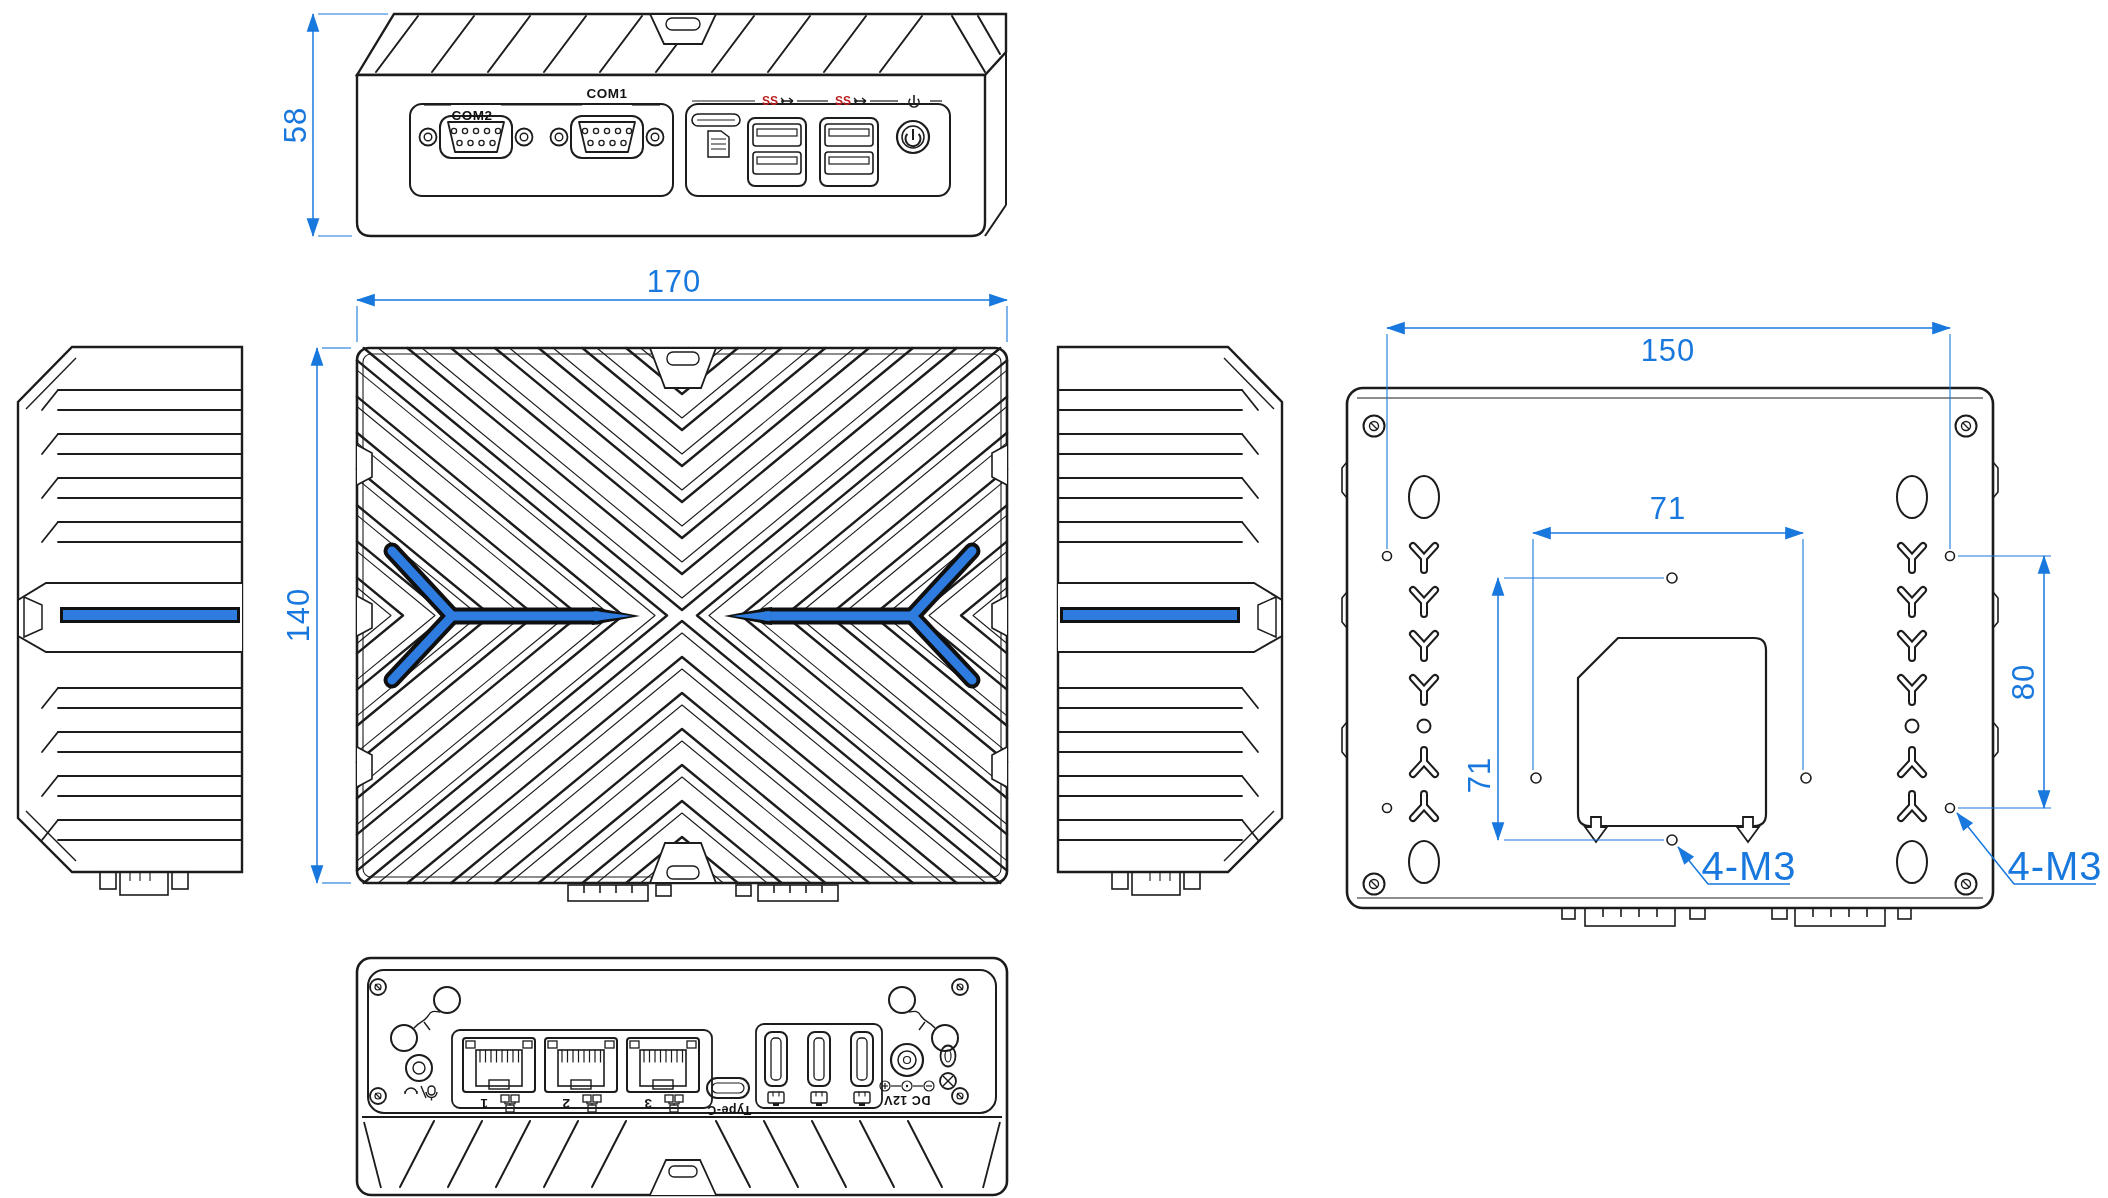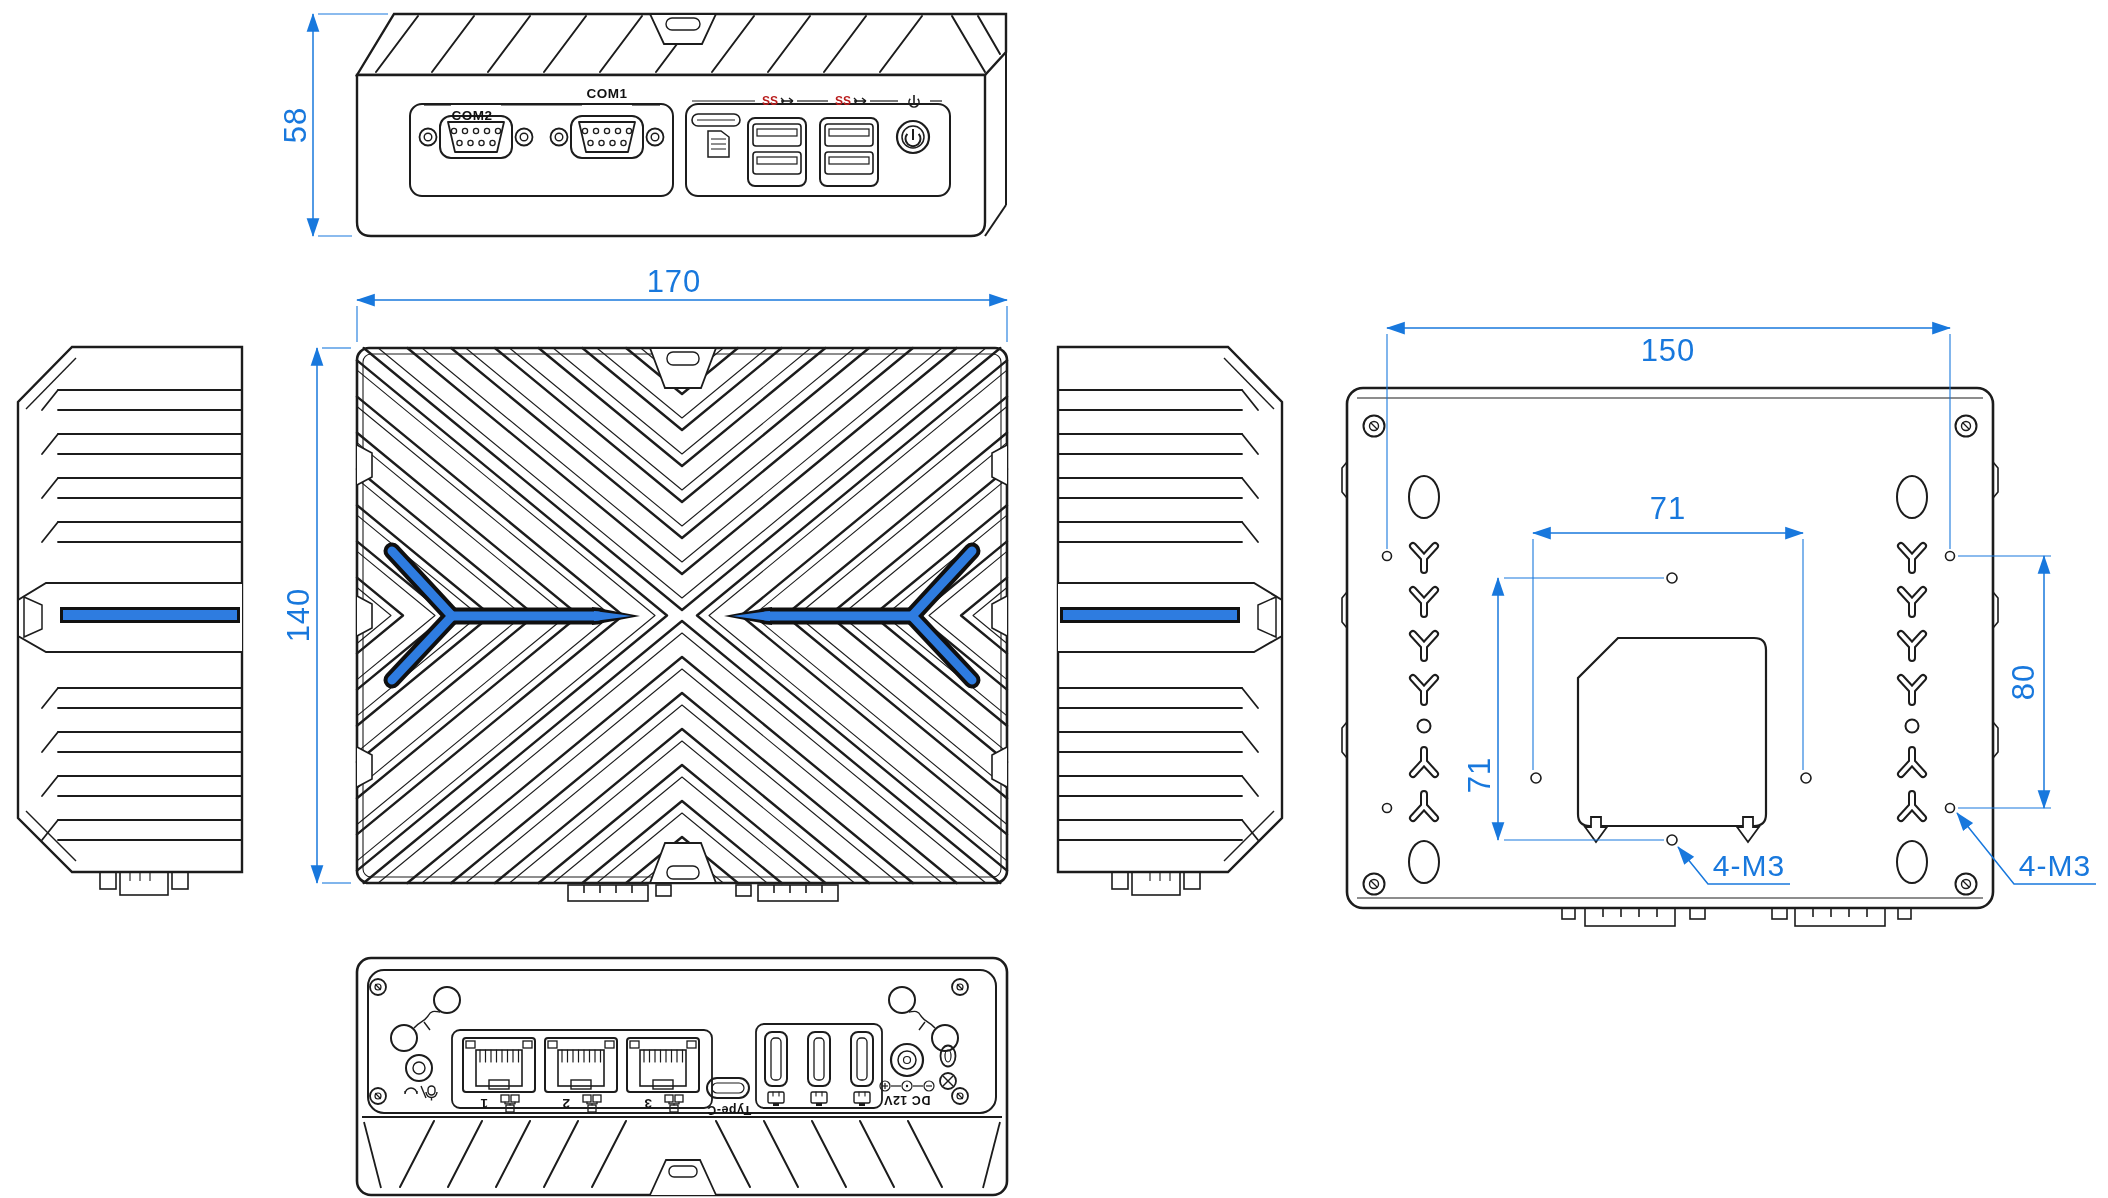--- a/index.html
+++ b/index.html
@@ -1,21 +1,21 @@
 <!DOCTYPE html>
 <html><head>
 <meta charset="utf-8">
 <style>
   html,body{margin:0;padding:0;background:#fff;}
   .canvas{position:relative;width:2108px;height:1198px;background:#fff;overflow:hidden;
           font-family:"Liberation Sans",sans-serif;}
   .canvas svg.base{position:absolute;left:0;top:0;width:2108px;height:1198px;}
   .lbl{position:absolute;white-space:nowrap;transform:translate(-50%,-50%);line-height:1;}
   .dim{font-size:31px;color:#1878dd;letter-spacing:1px;}
-  .dim.small{font-size:30px;}
+  .dim.small{font-size:40px;}
   .r90{transform:translate(-50%,-50%) rotate(-90deg);}
   .r180{transform:translate(-50%,-50%) rotate(180deg);}
   .port{font-size:13.5px;font-weight:bold;color:#111;letter-spacing:0.5px;}
   .tiny{font-size:12.5px;}
   .ss{font-size:12px;font-weight:bold;color:#b91c1c;letter-spacing:0;text-align:right;}
 </style>
 </head>
 <body>
 
 <div class="canvas">

